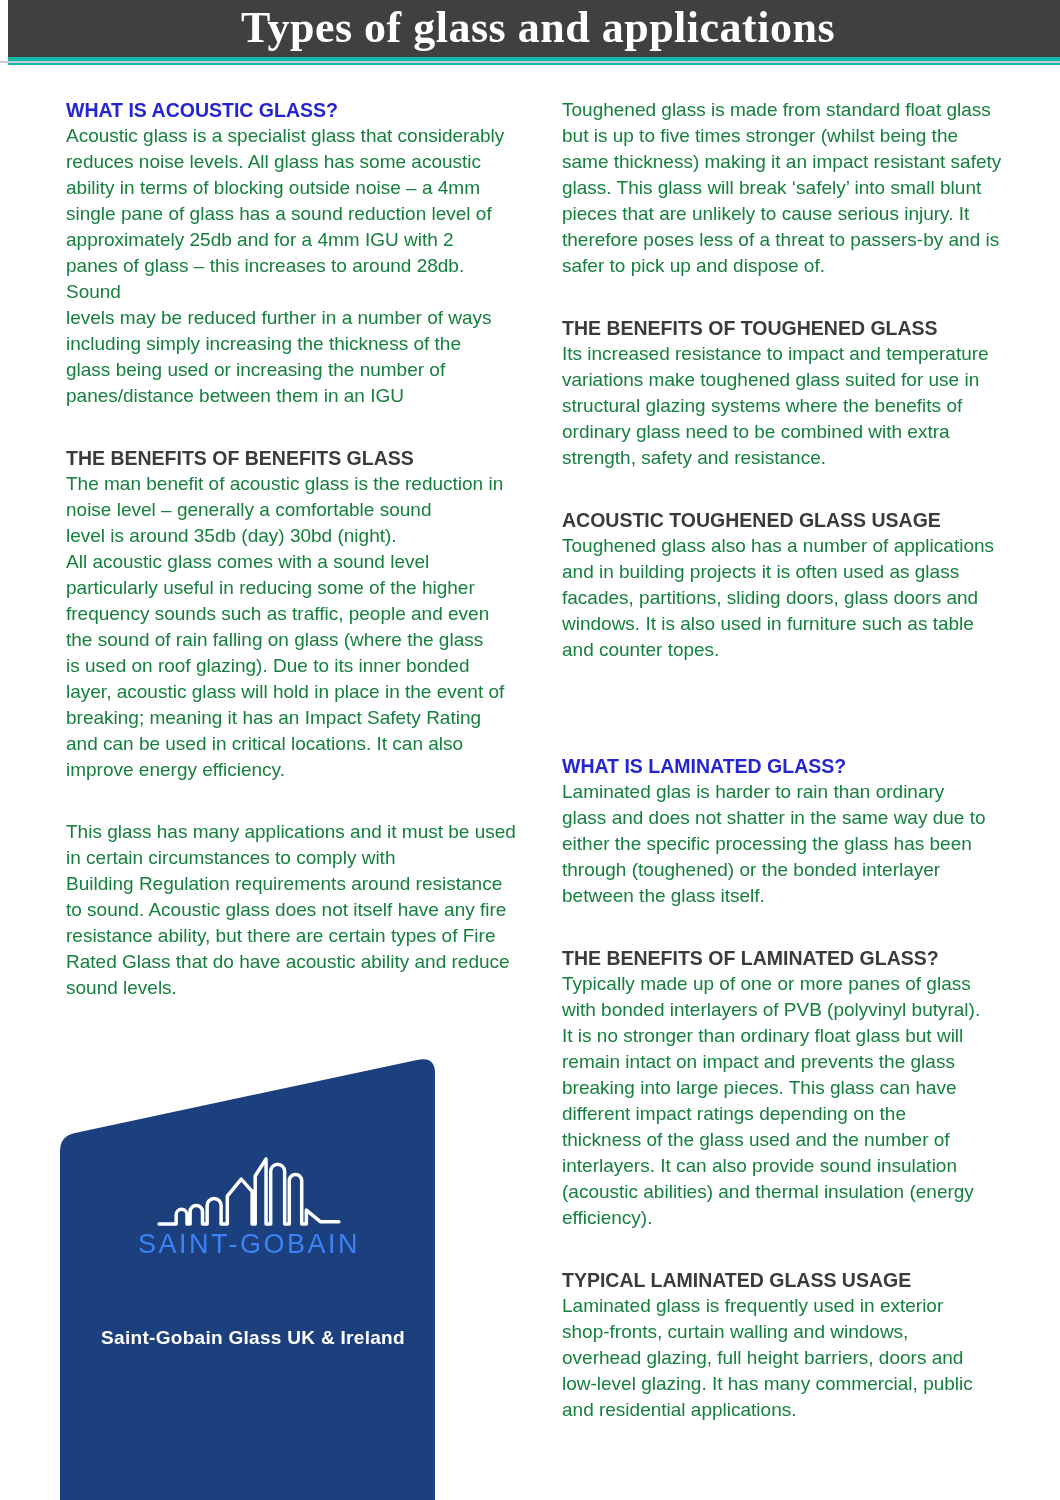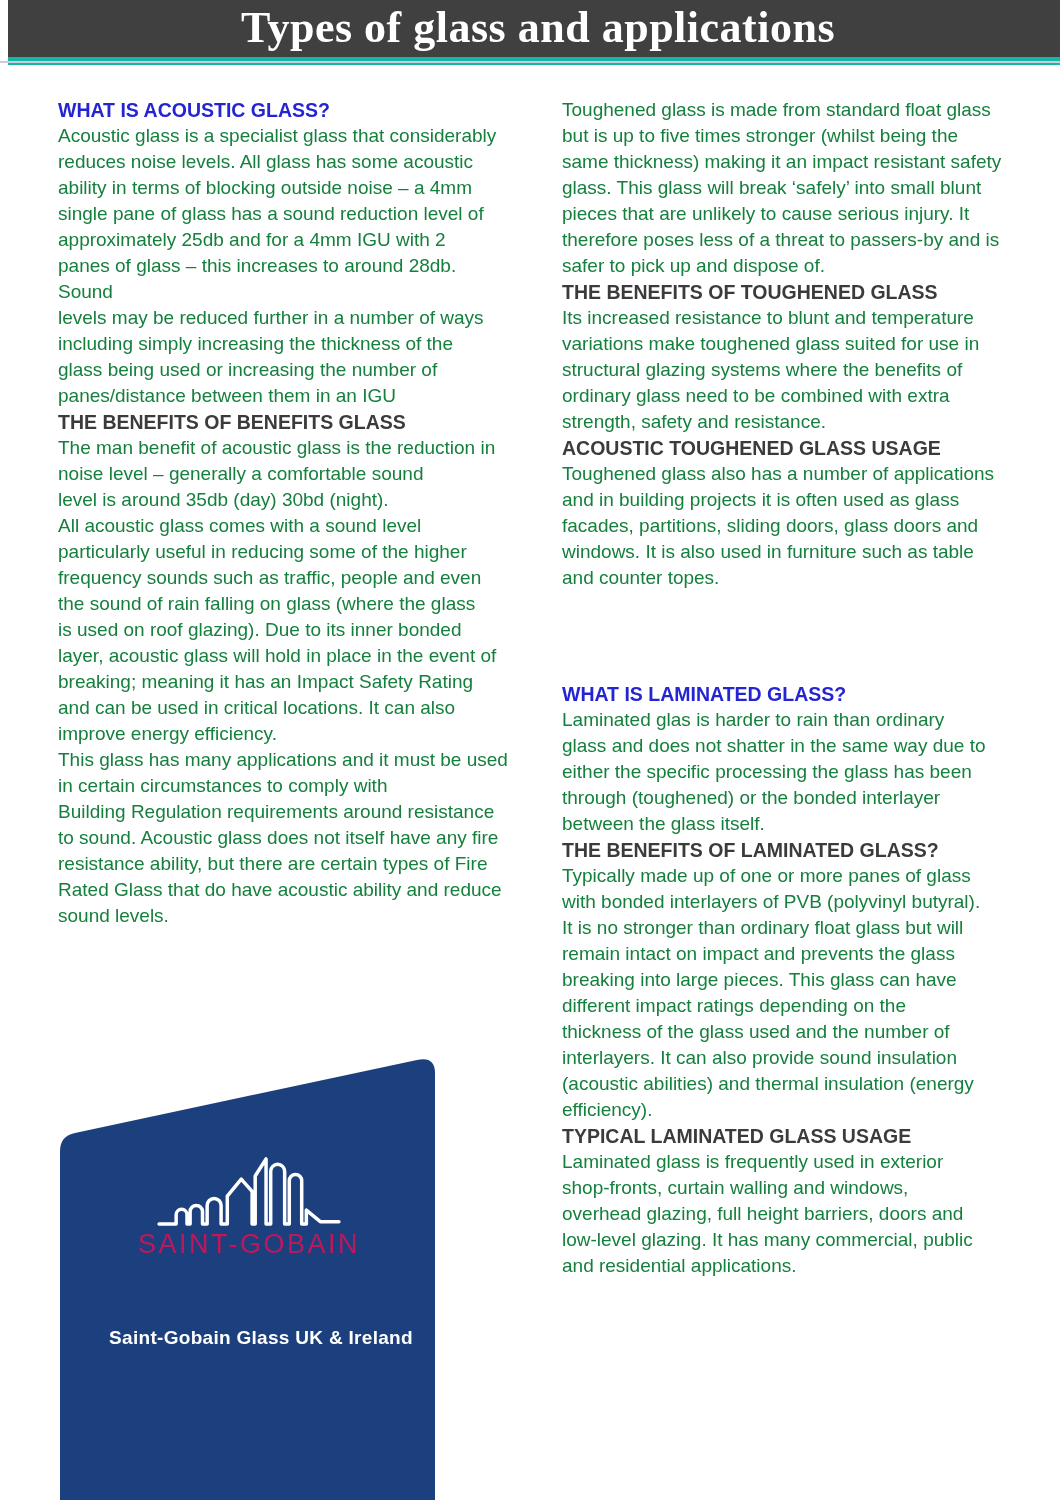--- a/index.html
+++ b/index.html
@@ -35,24 +35,24 @@
     font-family: "Liberation Serif", serif;
     font-weight: bold;
     font-size: 44px;
     line-height: 56px;
     color: #ffffff;
     letter-spacing: 0.5px;
   }
 
   
   .col { position: absolute; top: 97px; }
-  .col-left  { left: 58px;  width: 492px; }
+  .col-left  { left: 66px;  width: 492px; }
   .col-right { left: 562px; width: 470px; }
 
-  .section + .section { }
+  .section + .section { margin-top: 36px; }
   .section-gap { margin-top: 90px !important; }
 
   .sec-heading {
     margin: 0;
     font-size: 19.5px;
     font-weight: bold;
     line-height: 26px;
     color: #3b3b3b;
   }
   .h-blue { color: #2424d2; }
@@ -80,30 +80,30 @@
     top: 98px;
     width: 186px;
     height: 80px;
   }
   .brand {
     position: absolute;
     top: 174px;
     left: 0;
     width: 100%;
     text-align: center;
-    color: #be185d;
+    color: #3b82f6;
     font-size: 27px;
     font-weight: 400;
     letter-spacing: 2.5px;
     white-space: nowrap;
   }
   .tagline {
     position: absolute;
     top: 272px;
-    left: 12px;
+    left: 4px;
     width: 100%;
     text-align: center;
     color: #ffffff;
     font-size: 19px;
     font-weight: bold;
     letter-spacing: 0.3px;
     white-space: nowrap;
   }
 </style>
 </head>
@@ -162,21 +162,21 @@
       <p class="sec-body">Toughened glass is made from standard float glass
 but is up to five times stronger (whilst being the
 same thickness) making it an impact resistant safety
 glass. This glass will break ‘safely’ into small blunt
 pieces that are unlikely to cause serious injury. It
 therefore poses less of a threat to passers-by and is
 safer to pick up and dispose of.</p>
     </div>
     <div class="section">
       <h3 class="sec-heading">THE BENEFITS OF TOUGHENED GLASS</h3>
-      <p class="sec-body">Its increased resistance to blunt and temperature
+      <p class="sec-body">Its increased resistance to impact and temperature
 variations make toughened glass suited for use in
 structural glazing systems where the benefits of
 ordinary glass need to be combined with extra
 strength, safety and resistance.</p>
     </div>
     <div class="section">
       <h3 class="sec-heading">ACOUSTIC TOUGHENED GLASS USAGE</h3>
       <p class="sec-body">Toughened glass also has a number of applications
 and in building projects it is often used as glass
 facades, partitions, sliding doors, glass doors and

